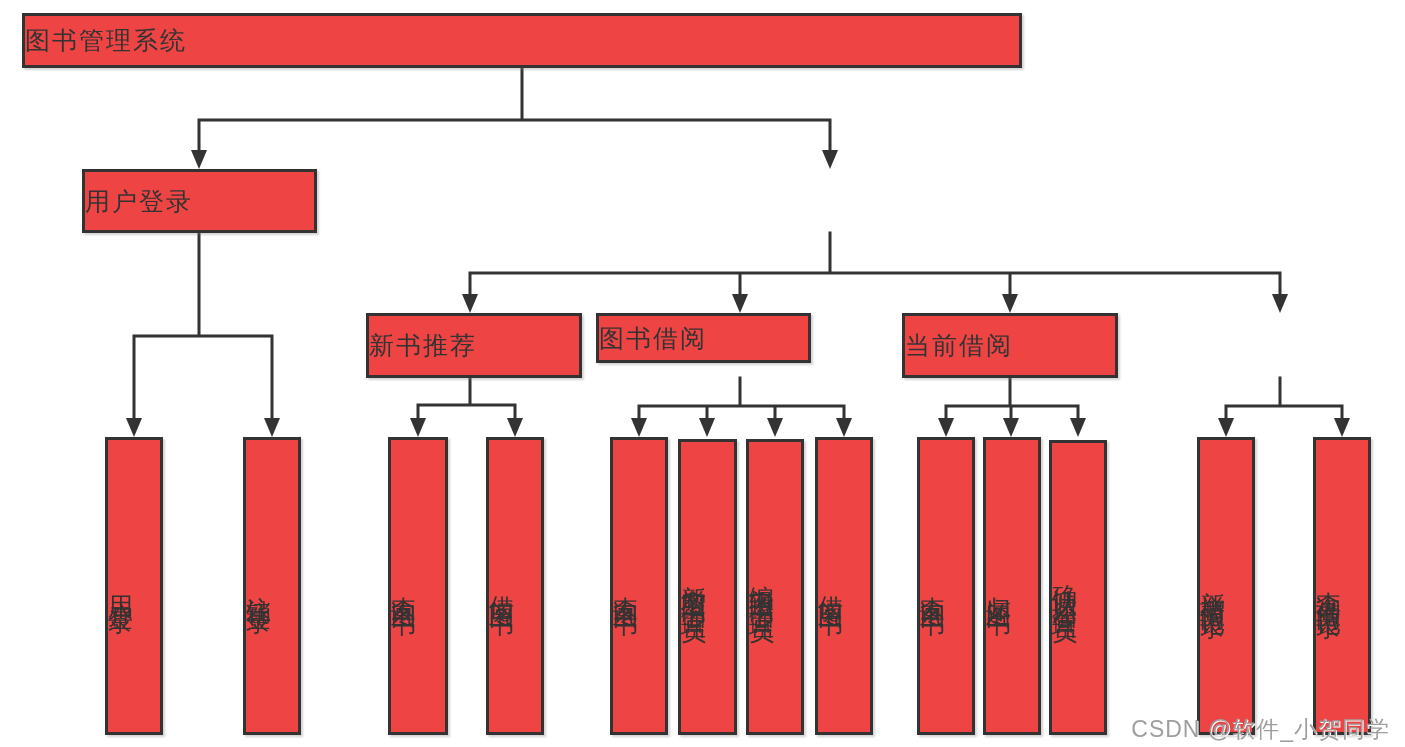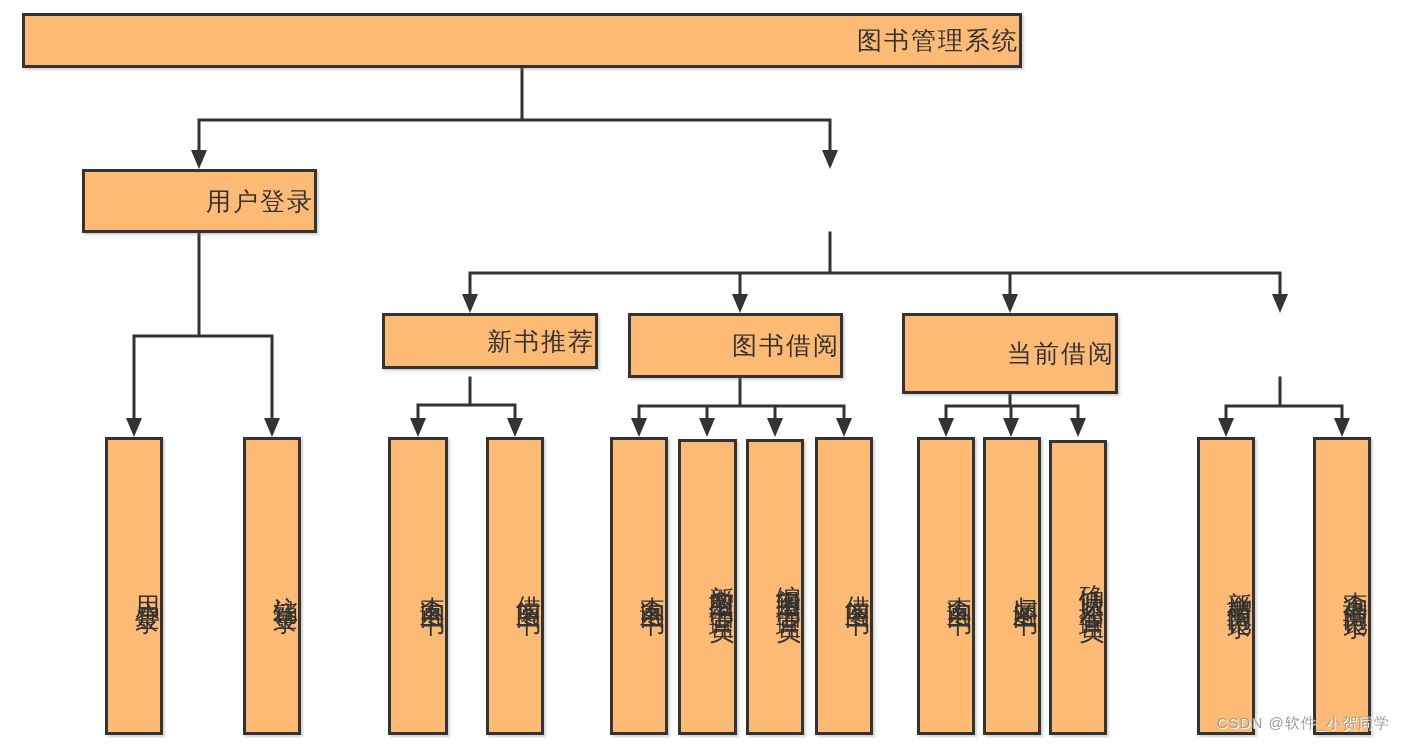--- a/index.html
+++ b/index.html
@@ -24,25 +24,25 @@
   .connectors {
     position: absolute;
     left: 0; top: 0;
     width: 1405px; height: 747px;
     color: var(--line);
     pointer-events: none;
   }
 
   .node {
     position: absolute;
-    background: #fdba74;
+    background: #ef4444;
     border: 3px solid var(--box-border);
     display: flex;
     align-items: center;
-    justify-content: flex-end;
+    justify-content: flex-start;
     color: var(--text);
     box-shadow: 2px 2px 2px rgba(130,130,130,0.35);
   }
   .node.h span {
     font-size: 25px;
     letter-spacing: 2px;
     white-space: nowrap;
   }
   .node.v span {
     writing-mode: vertical-rl;
@@ -50,21 +50,21 @@
     font-size: 25px;
     letter-spacing: 5px;
     line-height: 1;
     white-space: nowrap;
   }
 
   .watermark {
     position: absolute;
     right: 15px;
     top: 714px;
-    font-size: 15px;
+    font-size: 23px;
     color: var(--watermark);
     letter-spacing: 1px;
     text-shadow: 1px 1px 0 #ffffff;
     white-space: nowrap;
     margin-left: 24px;
   }
 </style>
 </head>
 <body>
 
@@ -107,27 +107,27 @@
   </svg>
 
   <div class="node h" style="left:22px; top:13px; width:1000px; height:55px">
     <span>图书管理系统</span>
   </div>
 
   <div class="node h" style="left:82px; top:169px; width:235px; height:64px">
     <span>用户登录</span>
   </div>
 
-  <div class="node h" style="left:382px; top:313px; width:216px; height:56px">
+  <div class="node h" style="left:366px; top:313px; width:216px; height:65px">
     <span>新书推荐</span>
   </div>
-  <div class="node h" style="left:628px; top:313px; width:215px; height:65px">
+  <div class="node h" style="left:596px; top:313px; width:215px; height:50px">
     <span>图书借阅</span>
   </div>
-  <div class="node h" style="left:902px; top:313px; width:216px; height:81px">
+  <div class="node h" style="left:902px; top:313px; width:216px; height:65px">
     <span>当前借阅</span>
   </div>
 
   <div class="node v" style="left:105px; top:437px; width:58px; height:298px">
     <span>用户登录</span>
   </div>
   <div class="node v" style="left:243px; top:437px; width:58px; height:298px">
     <span>注销登录</span>
   </div>
 

